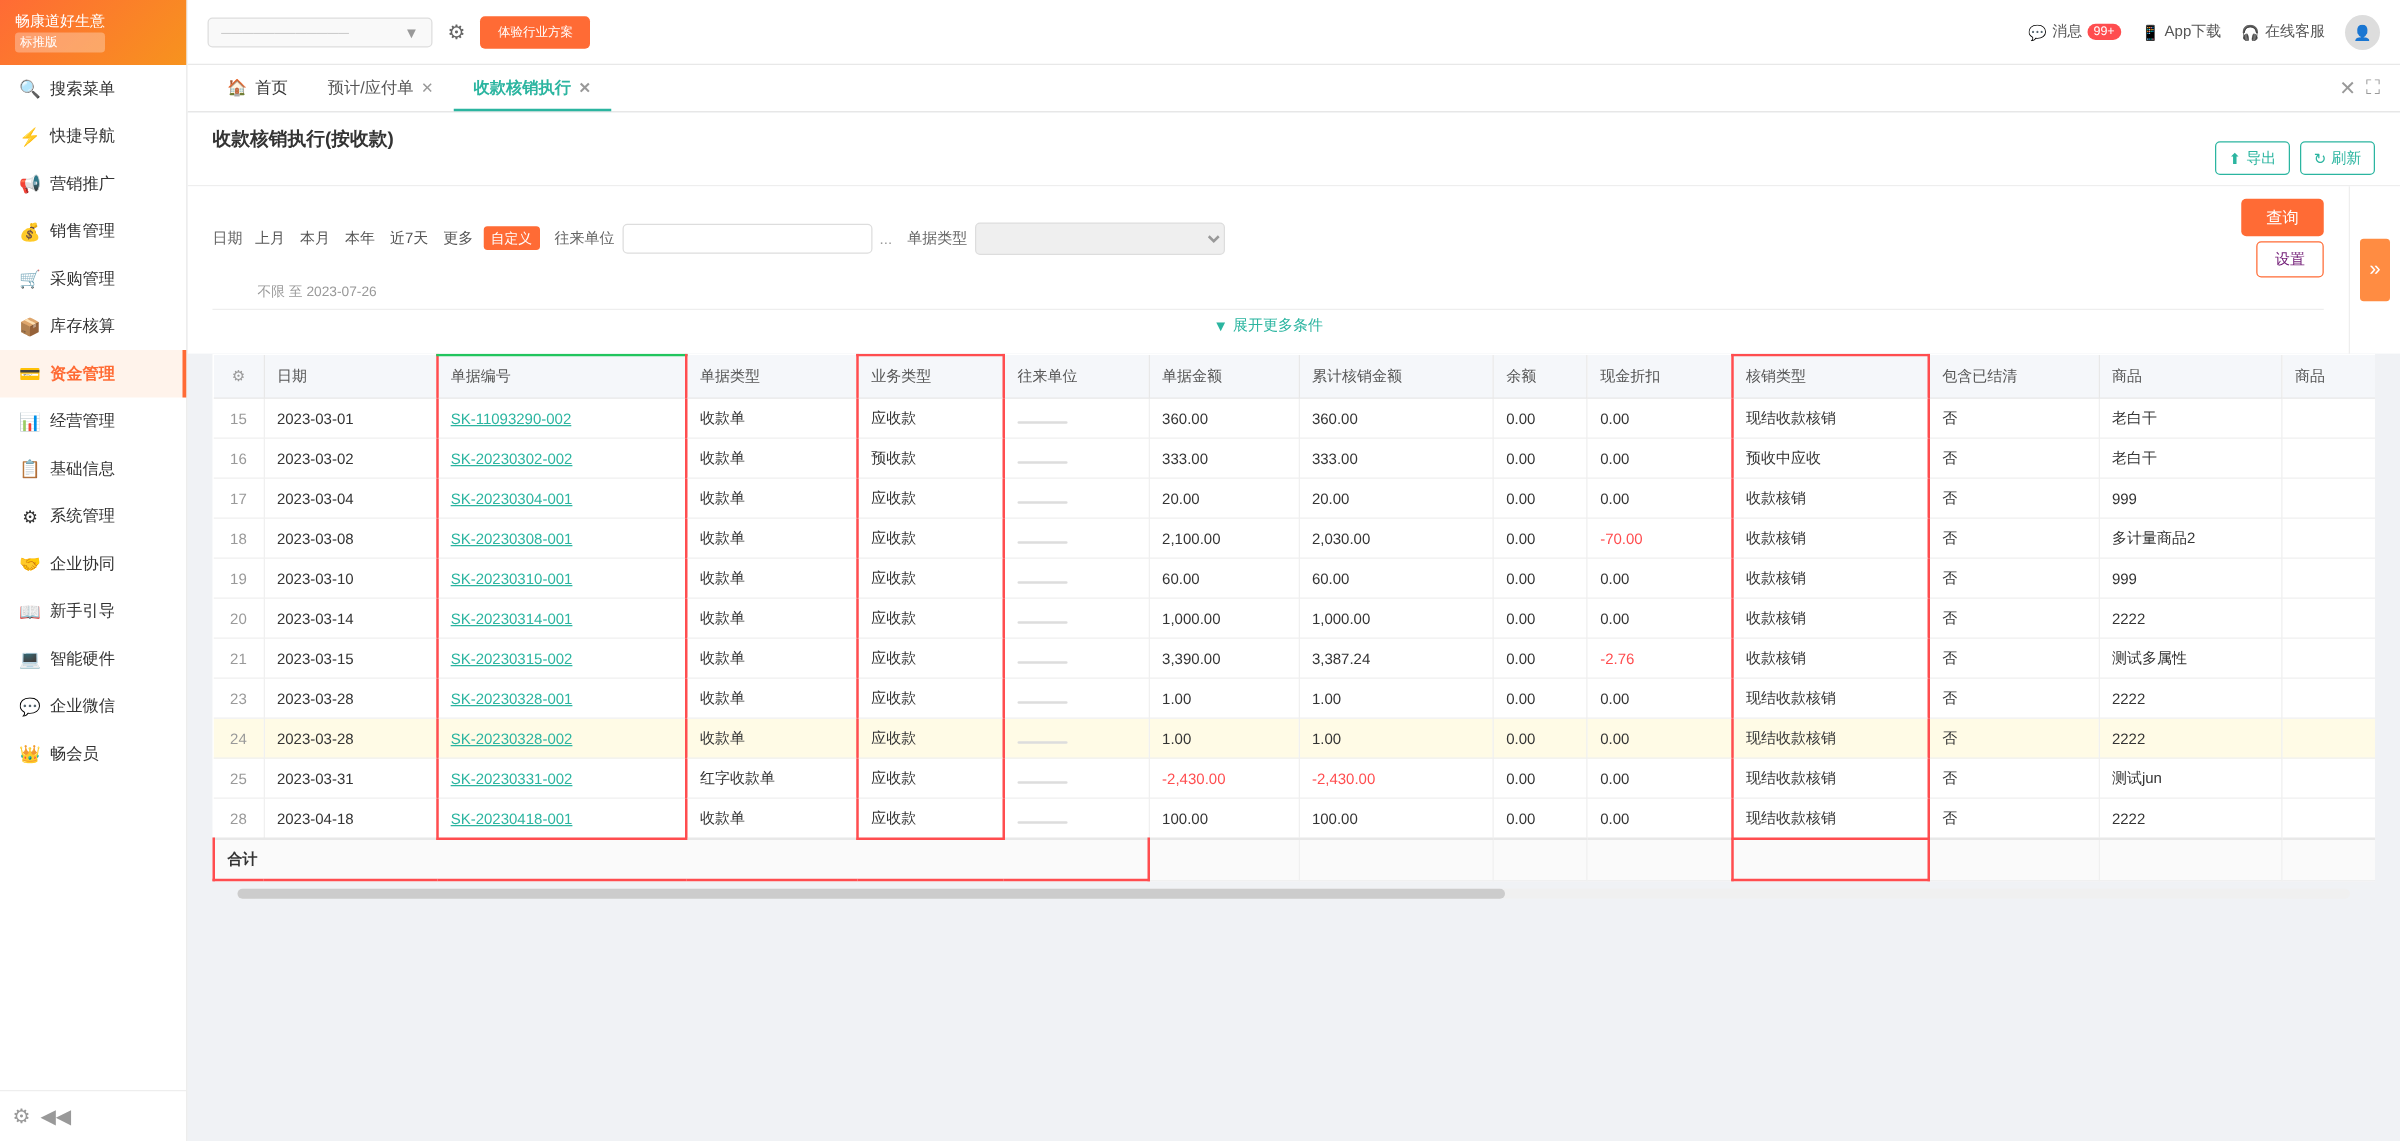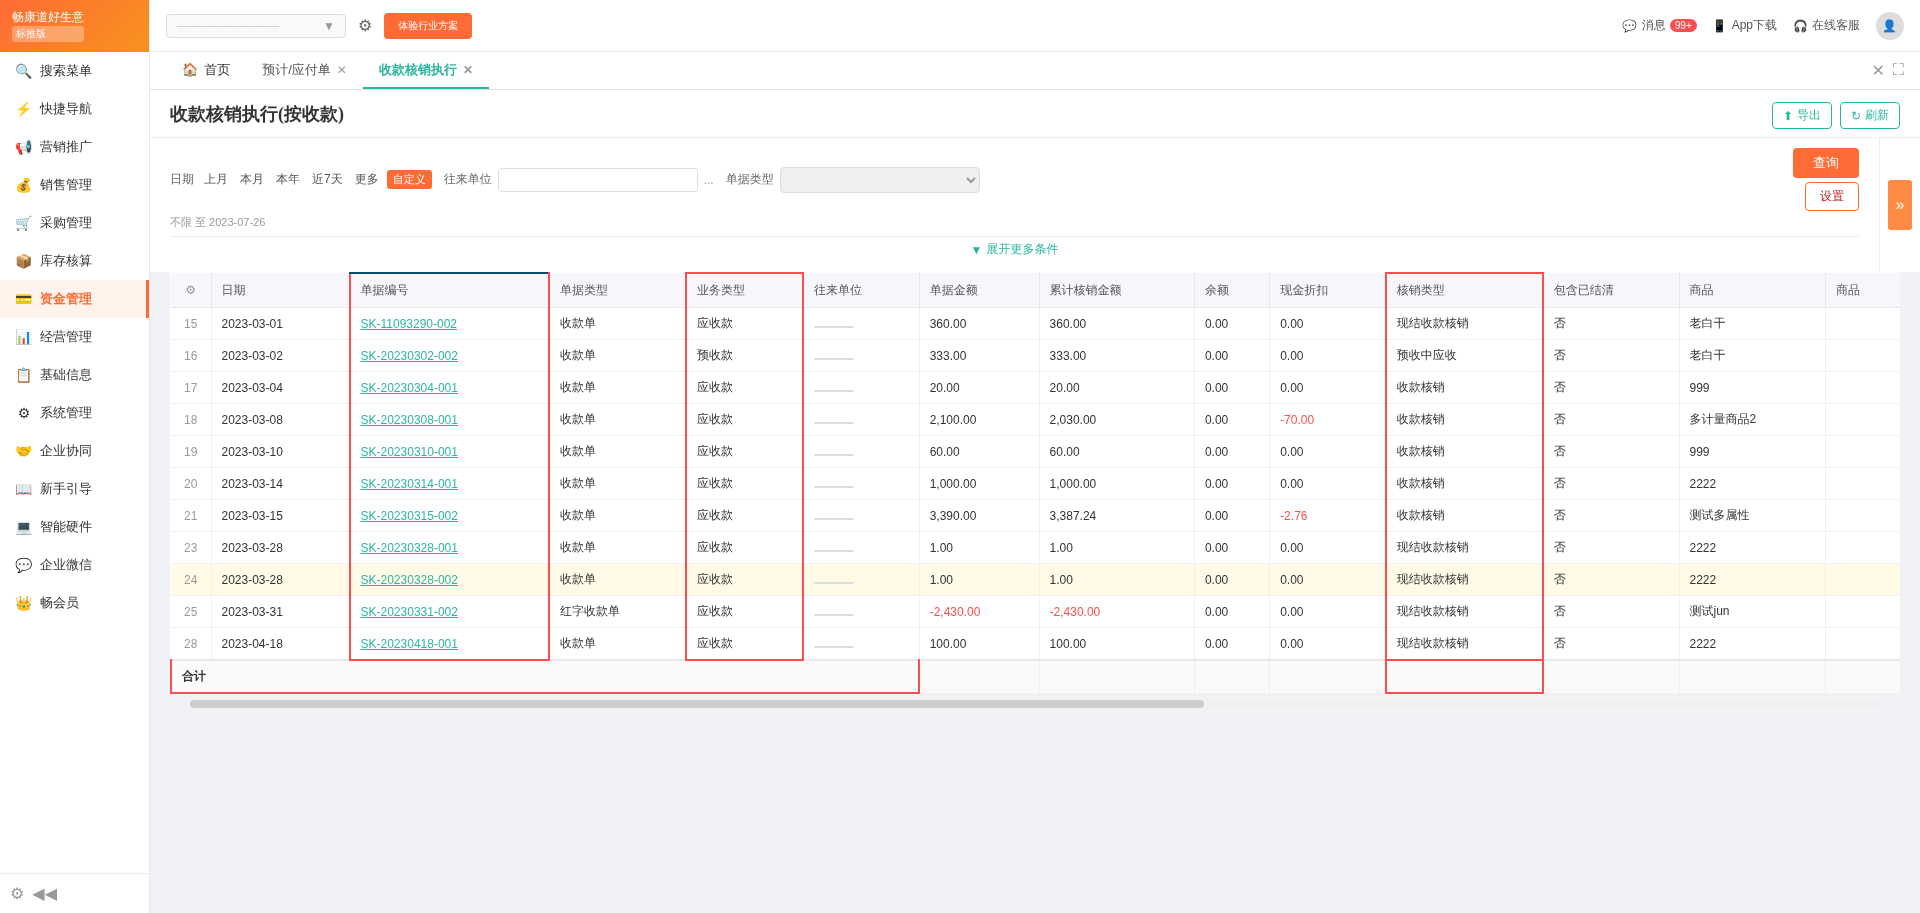--- a/index.html
+++ b/index.html
@@ -33,35 +33,35 @@
     .tab.active { color: #2bb5a0; border-bottom: 2px solid #2bb5a0; font-weight: bold; }
     .tab-close { color: #999; font-size: 12px; cursor: pointer; }
     .tab-home { color: #333; }
     .tabs-right { margin-left: auto; display: flex; gap: 8px; font-size: 16px; color: #999; cursor: pointer; }
 
     
     .content { flex: 1; overflow: hidden; display: flex; flex-direction: column; padding: 0; background: #f0f2f5; }
 
     
     .page-header { background: #fff; padding: 12px 20px 8px; border-bottom: 1px solid #eee; }
-    .page-title { font-size: 18px; font-weight: bold; color: #333; margin-bottom: 0; font-family: Liberation Serif, serif; }
+    .page-title { font-size: 15px; font-weight: bold; color: #333; margin-bottom: 16px; }
     .page-actions-right { display: flex; gap: 8px; float: right; margin-top: -24px; }
     .btn-export { display: flex; align-items: center; gap: 4px; color: #2bb5a0; border: 1px solid #2bb5a0; background: #fff; border-radius: 4px; padding: 4px 10px; font-size: 12px; cursor: pointer; }
     .btn-refresh { display: flex; align-items: center; gap: 4px; color: #2bb5a0; border: 1px solid #2bb5a0; background: #fff; border-radius: 4px; padding: 4px 10px; font-size: 12px; cursor: pointer; }
     .filter-row { display: flex; align-items: center; gap: 12px; flex-wrap: wrap; }
     .filter-item { display: flex; align-items: center; gap: 6px; }
     .filter-label { color: #666; font-size: 12px; white-space: nowrap; }
     .date-links { display: flex; gap: 4px; align-items: center; }
     .date-link { color: #555; font-size: 12px; cursor: pointer; padding: 2px 4px; }
     .date-custom { background: #ff6b35; color: #fff; border-radius: 3px; padding: 2px 6px; font-size: 11px; cursor: pointer; }
     .date-range { color: #999; font-size: 11px; }
     .filter-input { border: 1px solid #ddd; border-radius: 4px; padding: 4px 8px; font-size: 12px; min-width: 160px; color: #999; }
     .filter-select { border: 1px solid #ddd; border-radius: 4px; padding: 4px 8px; font-size: 12px; min-width: 160px; color: #999; }
     .btn-query { background: #ff6b35; color: #fff; border: none; border-radius: 4px; padding: 6px 20px; font-size: 13px; cursor: pointer; }
-    .btn-settings { background: #fff; color: #b91c1c; border: 1px solid #ff6b35; border-radius: 4px; padding: 5px 14px; font-size: 12px; cursor: pointer; margin-left: auto; }
+    .btn-settings { background: #fff; color: #701a75; border: 1px solid #ff6b35; border-radius: 4px; padding: 5px 14px; font-size: 12px; cursor: pointer; margin-left: auto; }
     .expand-btn { color: #2bb5a0; cursor: pointer; font-size: 12px; text-align: center; padding: 4px; border-top: 1px solid #eee; margin-top: 6px; display: flex; align-items: center; justify-content: center; gap: 4px; }
     .orange-expand-btn { background: #ff8c42; border: none; color: #fff; border-radius: 3px; width: 24px; height: 50px; cursor: pointer; display: flex; align-items: center; justify-content: center; font-size: 16px; }
 
     
     .table-wrapper { flex: 1; overflow: auto; padding: 0 20px 10px; background: #f0f2f5; }
     table { width: 100%; border-collapse: collapse; background: #fff; font-size: 12px; }
     thead tr { background: #f5f7fa; }
     th { padding: 8px 10px; text-align: left; color: #555; font-weight: 500; border-bottom: 1px solid #e8e8e8; border-right: 1px solid #e8e8e8; white-space: nowrap; position: relative; }
     th:last-child { border-right: none; }
     td { padding: 7px 10px; color: #333; border-bottom: 1px solid #f0f0f0; border-right: 1px solid #f0f0f0; white-space: nowrap; }
@@ -255,41 +255,41 @@
               <span class="filter-label">单据类型</span>
               <select class="filter-select" style="width:200px;">
                 <option></option>
               </select>
             </div>
             <div style="display:flex;flex-direction:column;gap:4px;margin-left:auto;">
               <button class="btn-query">查询</button>
               <button class="btn-settings">设置</button>
             </div>
           </div>
-          <div style="margin-top:4px;">
+          <div style="margin-top:4px;margin-left:36px;">
             <span class="date-range">不限 至 2023-07-26</span>
           </div>
           <div class="expand-btn">
             <span style="color:#2bb5a0;">▼</span>
             <span style="color:#2bb5a0;">展开更多条件</span>
           </div>
         </div>
         <div style="display:flex;align-items:center;padding:0 8px;border-left:1px solid #eee;">
           <button class="orange-expand-btn">»</button>
         </div>
       </div>
     </div>
 
     <div class="table-wrapper">
       <table>
         <thead>
           <tr>
             <th class="col-index settings-icon-cell">⚙</th>
             <th>日期</th>
-            <th class="col-singleno" style="border-top:2px solid #0c4a6e;">单据编号</th>
+            <th class="col-singleno" style="border-top:2px solid #22c55e;">单据编号</th>
             <th>单据类型</th>
             <th class="col-biztype" style="border-top:2px solid #ff4d4f;margin-left:17px;">业务类型</th>
             <th>往来单位</th>
             <th>单据金额</th>
             <th>累计核销金额</th>
             <th>余额</th>
             <th>现金折扣</th>
             <th class="col-wrtype" style="border-top:2px solid #ff4d4f;">核销类型</th>
             <th>包含已结清</th>
             <th>商品</th>

